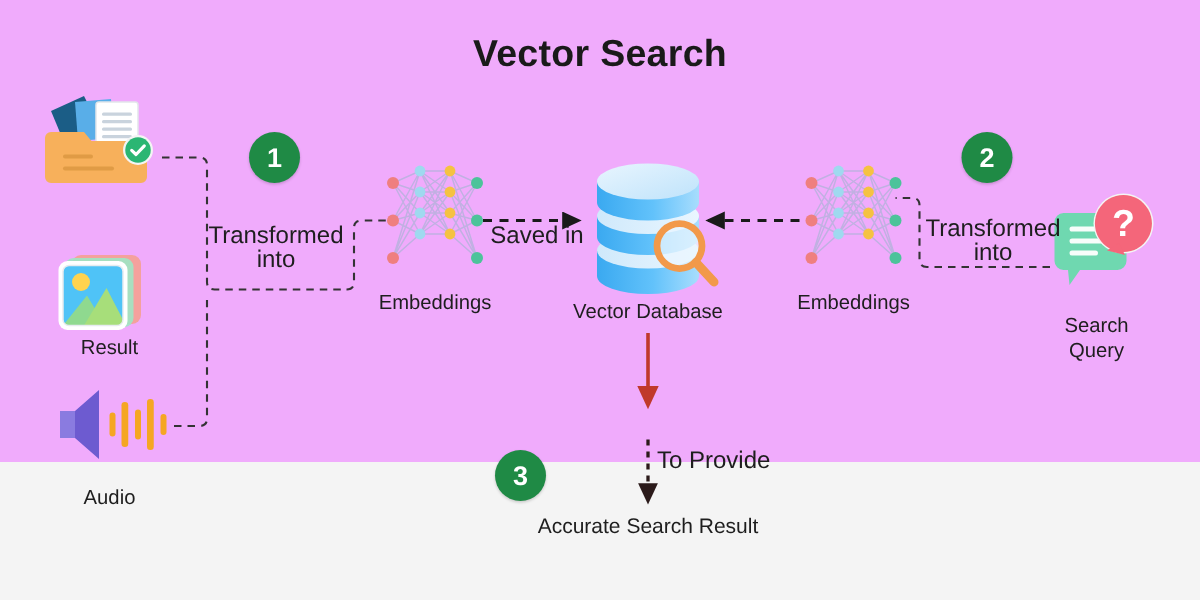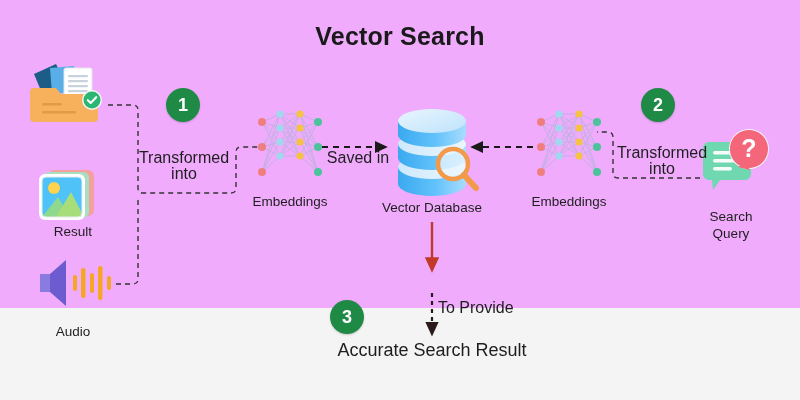--- a/index.html
+++ b/index.html
@@ -325,15 +325,15 @@
   <div class="abs label" style="left:511px; top:194px; width:116px;">Embeddings</div>
 
   <div class="abs label" style="left:362px; top:200px; width:140px;">Vector Database</div>
 
   <div class="abs label wrap" style="left:689px; top:208px; width:84px; line-height:17px;">
     <div>Search</div>
     <div>Query</div>
   </div>
 
 
-  <div class="abs label" style="left:322px; top:342px; width:220px; font-size:18px;">Accurate Search Result</div>
+  <div class="abs label" style="left:322px; top:342px; width:220px; font-size:14px;">Accurate Search Result</div>
 
 </div>
 
 </body></html>

